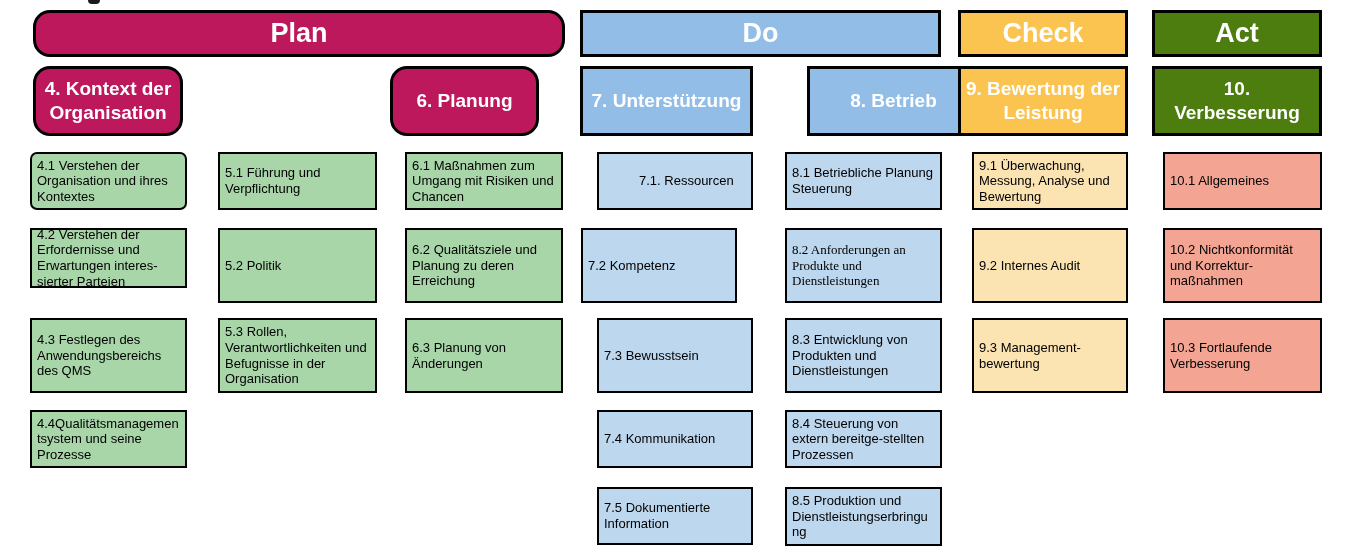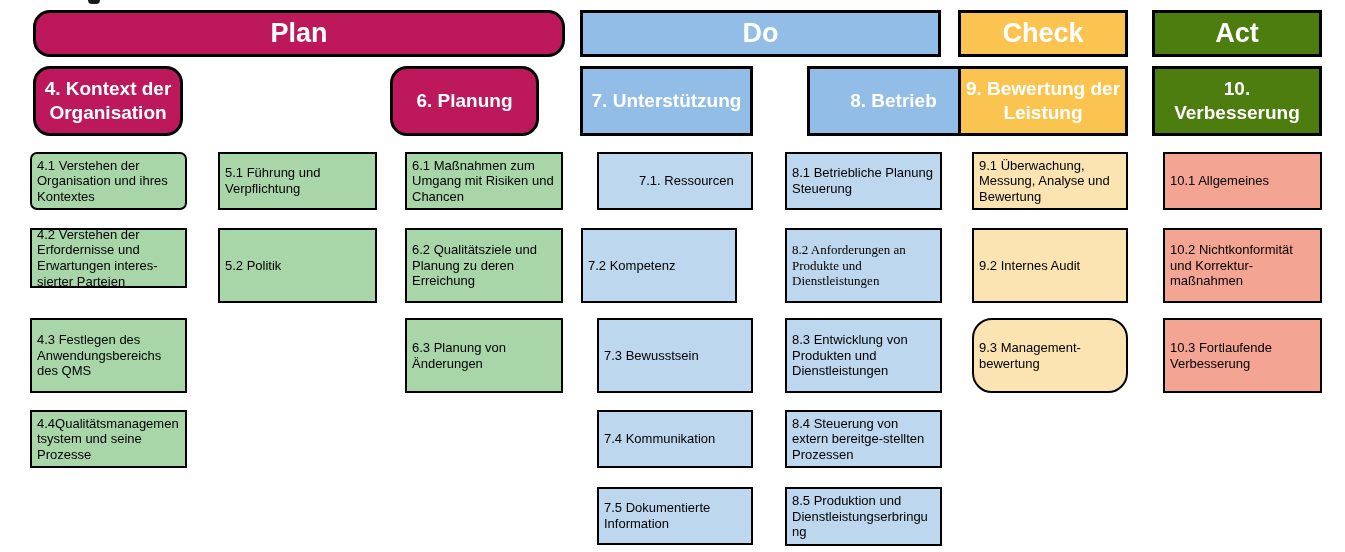--- a/index.html
+++ b/index.html
@@ -97,20 +97,23 @@
   <div class="box it plan-light" style="left:30px; top:410px; width:157px; height:58px;justify-content:center;">
       <span>4.4Qualitätsmanagementsystem und seine Prozesse</span>
     </div>
 
   <div class="box it plan-light" style="left:218px; top:152px; width:159px; height:58px;">
       <span>5.1 Führung und Verpflichtung</span>
     </div>
   <div class="box it plan-light" style="left:218px; top:228px; width:159px; height:75px;">
       <span>5.2 Politik</span>
     </div>
+  <div class="box it plan-light" style="left:218px; top:318px; width:159px; height:75px;">
+      <span>5.3 Rollen, Verantwortlichkeiten und Befugnisse in der Organisation</span>
+    </div>
 
   <div class="box it plan-light" style="left:405px; top:152px; width:158px; height:58px;">
       <span>6.1 Maßnahmen zum Umgang mit Risiken und Chancen</span>
     </div>
   <div class="box it plan-light" style="left:405px; top:228px; width:158px; height:75px;">
       <span>6.2 Qualitätsziele und Planung zu deren Erreichung</span>
     </div>
   <div class="box it plan-light" style="left:405px; top:318px; width:158px; height:75px;">
       <span>6.3 Planung von Änderungen</span>
     </div>
@@ -146,21 +149,21 @@
   <div class="box it do-light" style="left:785px; top:487px; width:157px; height:59px;">
       <span>8.5 Produktion und Dienstleistungserbringung</span>
     </div>
 
   <div class="box it check-light" style="left:972px; top:152px; width:156px; height:58px;">
       <span>9.1 Überwachung, Messung, Analyse und Bewertung</span>
     </div>
   <div class="box it check-light" style="left:972px; top:228px; width:156px; height:75px;">
       <span>9.2 Internes Audit</span>
     </div>
-  <div class="box it check-light" style="left:972px; top:318px; width:156px; height:75px;border-radius:20px;">
+  <div class="box it check-light" style="left:972px; top:318px; width:156px; height:75px;">
       <span>9.3 Management-bewertung</span>
     </div>
 
   <div class="box it act-light" style="left:1163px; top:152px; width:159px; height:58px;">
       <span>10.1 Allgemeines</span>
     </div>
   <div class="box it act-light" style="left:1163px; top:228px; width:159px; height:75px;">
       <span>10.2 Nichtkonformität und Korrektur-maßnahmen</span>
     </div>
   <div class="box it act-light" style="left:1163px; top:318px; width:159px; height:75px;">

